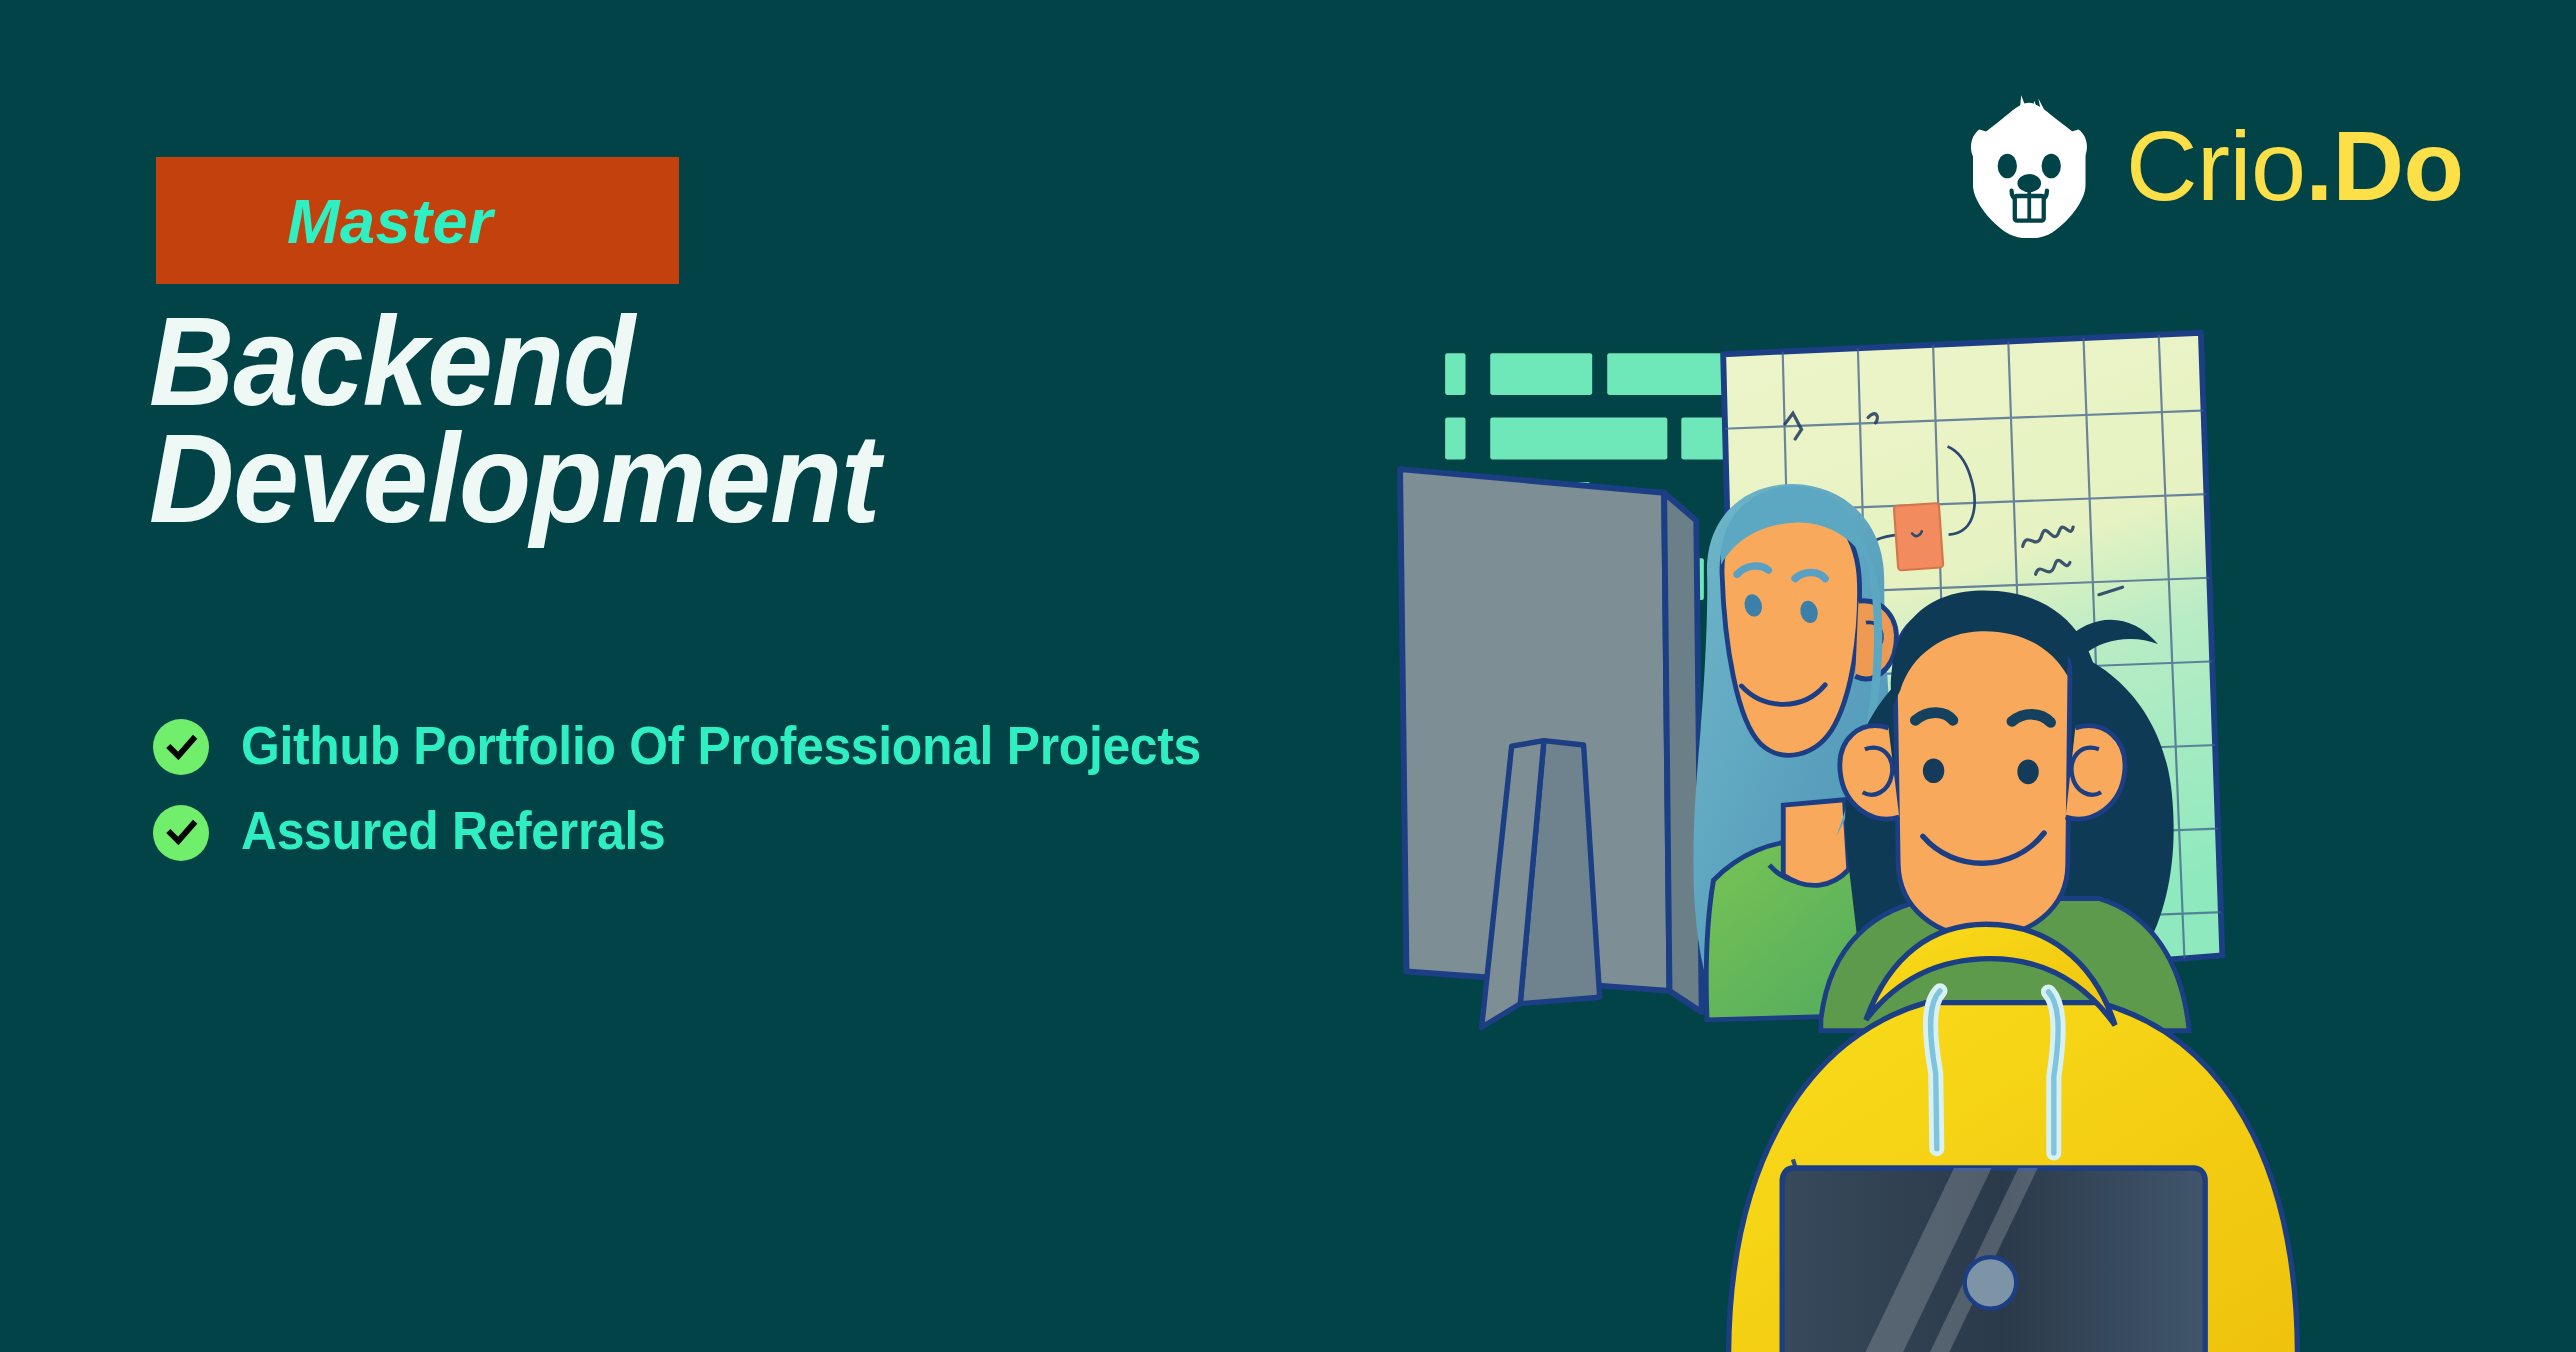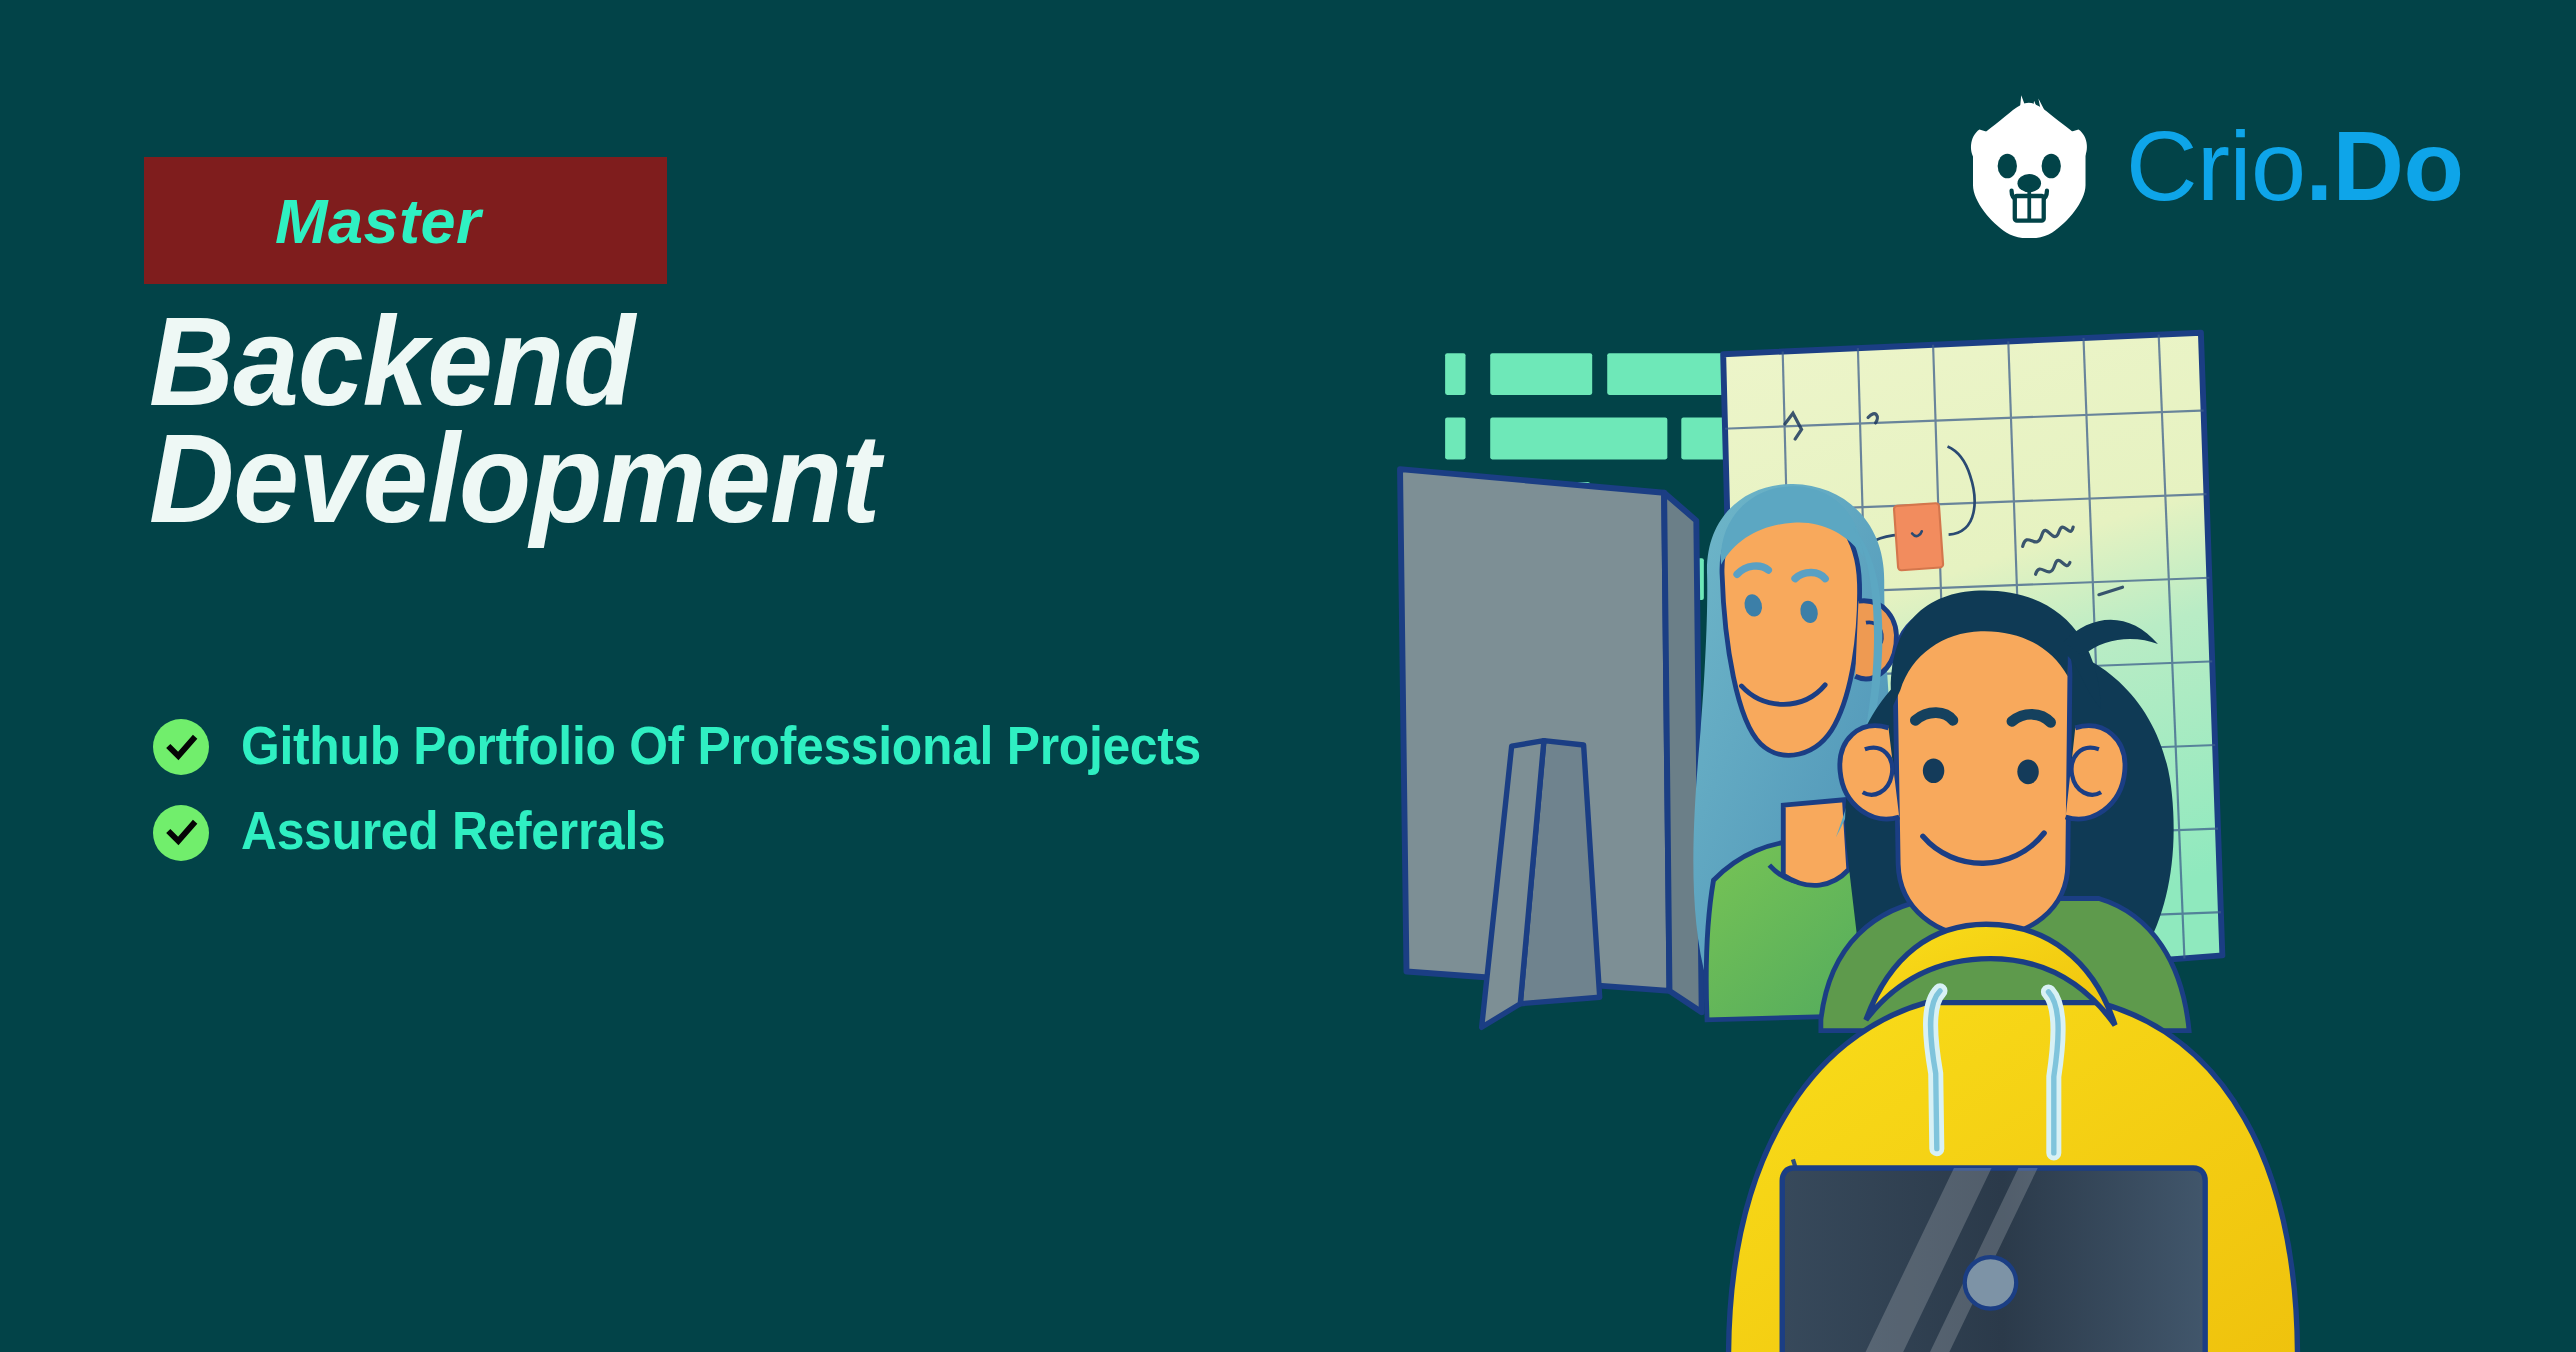--- a/index.html
+++ b/index.html
@@ -8,29 +8,29 @@
     background:#024348;
     font-family:"Liberation Sans", sans-serif;
     position:relative;
   }
   .banner{position:absolute;inset:0;background:#024348;overflow:hidden;}
 
   
   .logo{position:absolute;left:1958px;top:91px;display:flex;align-items:center;gap:26px;}
   .logo-mark{width:142px;height:148px;flex:0 0 auto;}
   .logo-text{
-    font-size:99px;color:#0ea5e9;letter-spacing:-0.5px;line-height:1;
+    font-size:99px;color:#fde047;letter-spacing:-0.5px;line-height:1;
     white-space:nowrap;font-weight:400;display:flex;align-items:flex-end;
   }
   .logo-text .do{font-weight:700;}
 
   
   .badge{
-    position:absolute;left:144px;top:157px;width:523px;height:127px;
-    background:#7f1d1d;display:flex;align-items:center;
+    position:absolute;left:156px;top:157px;width:523px;height:127px;
+    background:#c2410c;display:flex;align-items:center;
   }
   .badge-label{
     margin-left:131px;font-size:63px;font-weight:700;font-style:italic;
     color:#2FF0C2;letter-spacing:0.5px;font-stretch:condensed;
   }
 
   
   .headline{
     position:absolute;left:149px;top:303px;width:1288px;
     color:#EEF8F5;font-weight:700;font-style:italic;

